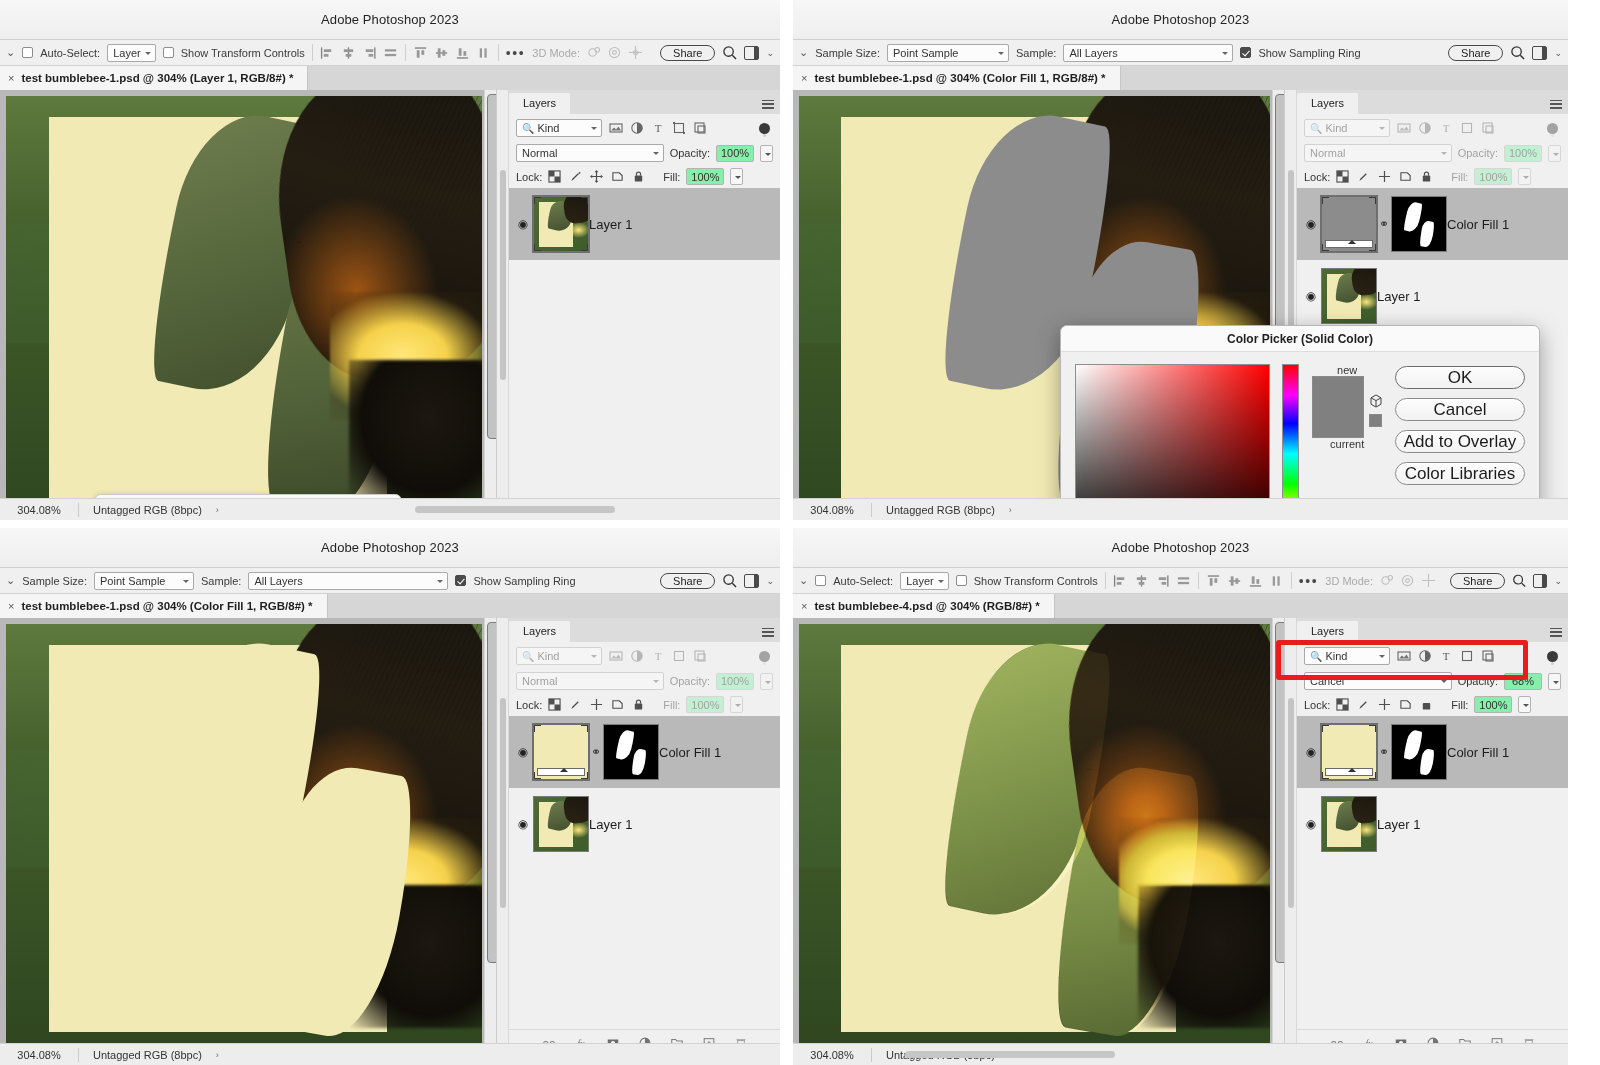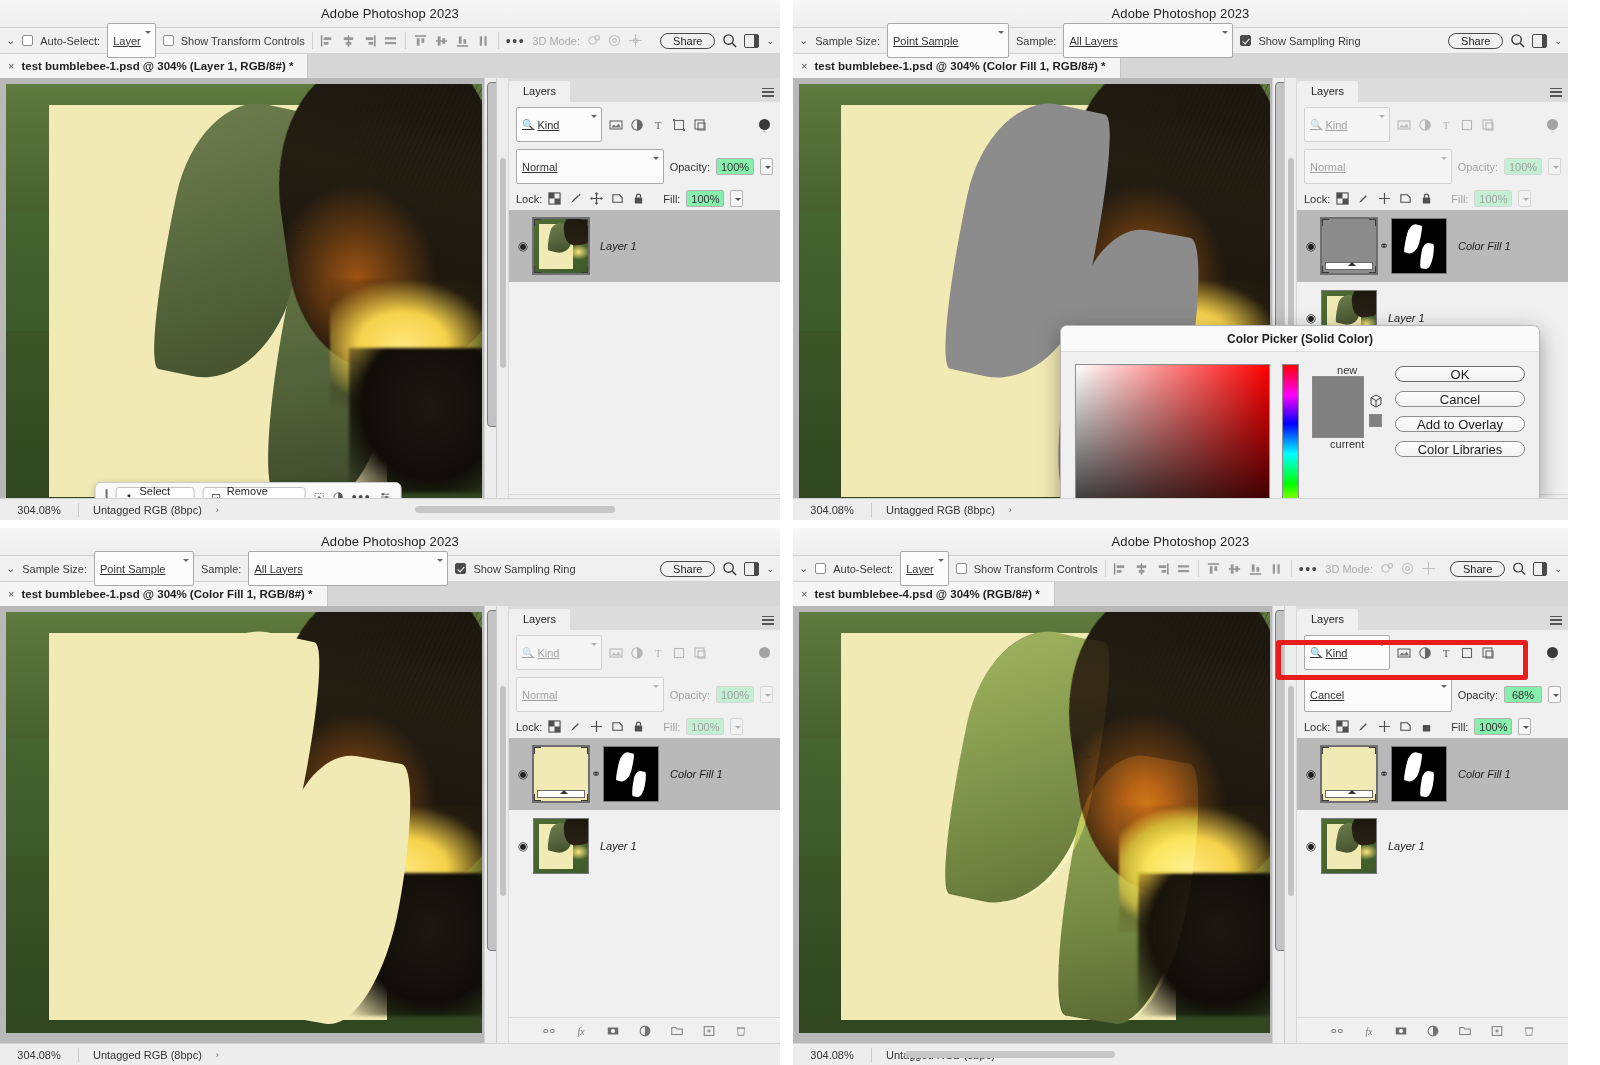--- a/index.html
+++ b/index.html
@@ -15,42 +15,42 @@
 
   
   .ps { position:absolute; background:#f0f0f0; overflow:hidden; }
   .q1 { left:0;   top:0;    width:780px; height:520px; }
   .q2 { left:793px;top:0;   width:775px; height:520px; }
   .q3 { left:0;   top:528px;width:780px; height:537px; }
   .q4 { left:793px;top:528px;width:775px;height:537px; }
 
   
   .titlebar {
-    height:28px; background:linear-gradient(#f7f7f7,#eeeeee);
+    height:40px; background:linear-gradient(#f7f7f7,#eeeeee);
     border-bottom:1px solid #cfcfcf;
     display:flex; align-items:center; justify-content:center;
     font-size:13px; color:#242424; letter-spacing:.1px;
   }
 
   
   .optionsbar {
     height:26px; background:#f0f0f0; border-bottom:1px solid #d2d2d2;
     display:flex; align-items:center; gap:7px; padding:0 6px;
     white-space:nowrap; font-size:11px; color:#3a3a3a;
   }
   .ob-left-tool { display:flex; align-items:center; gap:3px; color:#555; }
   .cb { width:11px;height:11px;border:1px solid #8d8d8d;background:#fff;
         border-radius:2px; display:inline-block; position:relative; flex:none; }
   .cb.on { background:#4a4a4a; border-color:#4a4a4a; }
   .cb.on::after{content:"";position:absolute;left:2.5px;top:.5px;width:3px;height:6px;
         border:solid #fff;border-width:0 1.6px 1.6px 0;transform:rotate(42deg);}
   .sel {
-    height:35px; border:1px solid #a9a9a9; background:#fcfcfc; border-radius:2px;
+    height:18px; border:1px solid #a9a9a9; background:#fcfcfc; border-radius:2px;
     display:inline-flex; align-items:center; padding:0 14px 0 5px;
-    position:relative; font-size:11px; color:#333;text-decoration:underline;
+    position:relative; font-size:11px; color:#333;
   }
   .sel::after{content:"";position:absolute;right:4px;top:7px;border:3.2px solid transparent;
         border-top-color:#666;}
   .sep { width:1px; height:17px; background:#cfcfcf; flex:none; }
   .alignicons { display:flex; align-items:center; gap:6px; }
   .ai { width:15px; height:14px; opacity:.72; }
   .dots { letter-spacing:1.6px; font-size:14px; color:#4a4a4a; line-height:10px;}
   .dim { color:#a9a9a9; }
   .mode3d { display:flex; align-items:center; gap:6px; }
   .m3 { width:15px; height:15px; opacity:.55; }
@@ -243,21 +243,21 @@
   .thumb.photo-mini .b { position:absolute; right:-8%; top:-10%; width:52%; height:58%;
         background:linear-gradient(200deg,#1a160e,#2a2214); border-radius:45% 30% 40% 36%; transform:rotate(-8deg);}
   .thumb.photo-mini .f { position:absolute; right:-4%; top:46%; width:40%; height:30%;
         background:radial-gradient(ellipse at 45% 50%, #ffe77a 0%, rgba(80,60,20,0) 70%); }
   .linkicon { width:14px; flex:none; text-align:center; font-size:12px; color:#333; }
   .maskthumb { width:56px;height:56px;flex:none;background:#000;border:1px solid #7a7a7a;position:relative;overflow:hidden;}
   .maskthumb .m1 { position:absolute; left:26%; top:9%; width:26%; height:56%; background:#fff;
         border-radius:50% 14% 58% 14%/38% 58% 42% 60%; transform:rotate(14deg); }
   .maskthumb .m2 { position:absolute; left:54%; top:44%; width:22%; height:48%; background:#fff;
         border-radius:46% 18% 42% 18%/34% 50% 48% 58%; transform:rotate(10deg); }
-  .layername { margin-left:11px; font-size:11px; color:#1c1c1c;font-style:italic; }
+  .layername { font-size:13px; color:#1c1c1c; }
 
   .panelfooter { height:26px; background:#f0f0f0; border-top:1px solid #d9d9d9;
                  display:flex; align-items:center; justify-content:center; gap:18px; }
   .pf { width:14px;height:14px;opacity:.72; }
 
   
   .statusbar {
     position:absolute; left:0; right:0; bottom:0; height:22px; background:#ededed;
     border-top:1px solid #d2d2d2; display:flex; align-items:center;
     font-size:11px; color:#333; gap:0;
@@ -287,22 +287,22 @@
         background:linear-gradient(to bottom,#ff0000 0%,#ff00ff 17%,#0000ff 33%,#00ffff 50%,
                                    #00ff00 67%,#ffff00 83%,#ff0000 100%); }
   .cp-right { display:flex; flex-direction:column; align-items:center; width:78px; }
   .cp-lbl { font-size:11px; color:#333; }
   .cp-swatchwrap { display:flex; align-items:flex-start; gap:5px; }
   .cp-swatch { width:52px; height:62px; border:1px solid #8a8a8a; }
   .cp-sideicons { display:flex; flex-direction:column; gap:6px; padding-top:18px; }
   .cubeicon { width:14px;height:14px; }
   .websafe { width:13px;height:13px;border:1px solid #8a8a8a; }
   .cp-buttons { display:flex; flex-direction:column; gap:9px; padding-top:2px; }
-  .cpbtn { width:130px; height:16px; border:1px solid #8d8d8d; border-radius:12px;
-           background:linear-gradient(#fdfdfd,#f2f2f2); font-size:13px; color:#1c1c1c;
+  .cpbtn { width:130px; height:23px; border:1px solid #8d8d8d; border-radius:12px;
+           background:linear-gradient(#fdfdfd,#f2f2f2); font-size:17px; color:#1c1c1c;
            display:flex; align-items:center; justify-content:center; }
   .cpbtn.primary { border:1.6px solid #6b6b6b; }
   .annot-rect {
     position:absolute; border:5px solid #e81c1c; border-radius:3px;
     box-sizing:border-box; pointer-events:none;
   }
 
   
   .gutter-v { position:absolute; top:0; bottom:0; width:13px; left:780px; background:#fff; }
   .gutter-h { position:absolute; left:0; right:0; height:8px; top:520px; background:#fff; }

